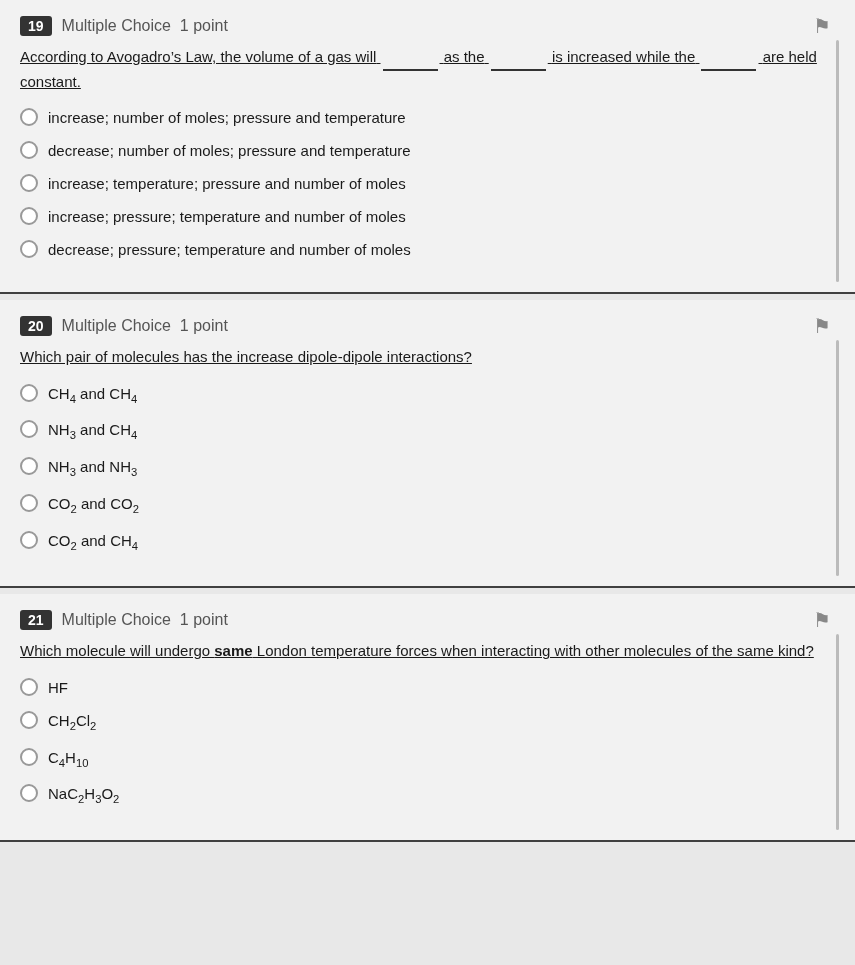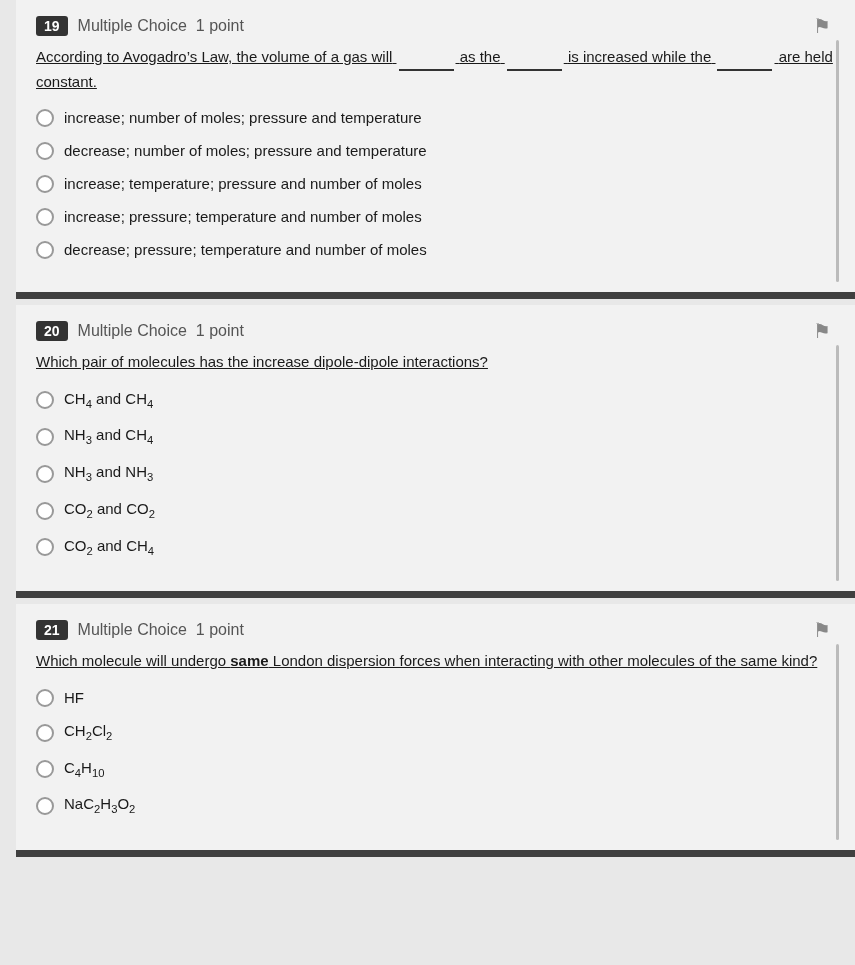--- a/index.html
+++ b/index.html
@@ -6,23 +6,23 @@
     body {
       background: #e8e8e8;
       font-family: Arial, sans-serif;
       font-size: 15px;
       color: #1a1a1a;
       width: 855px;
       min-height: 965px;
     }
     .question-block {
       background: #f2f2f2;
-      margin: 0 0 6px 16px;
+      margin: 0 0 6px 0;
       padding: 16px 20px 20px 20px;
-      border-bottom: 7px solid #404040;
+      border-bottom: 2px solid #404040;
       position: relative;
     }
     .question-header {
       display: flex;
       align-items: center;
       gap: 10px;
       margin-bottom: 10px;
     }
     .question-number {
       background: #333;
@@ -50,21 +50,21 @@
       border-bottom: 2px solid #333;
       min-width: 55px;
       margin: 0 2px;
     }
     .options-list {
       list-style: none;
       padding: 0;
     }
     .option-item {
       display: flex;
-      align-items: center;
+      align-items: flex-start;
       gap: 10px;
       margin-bottom: 12px;
       cursor: pointer;
     }
     .option-radio {
       width: 18px;
       height: 18px;
       border-radius: 50%;
       border: 2px solid #999;
       background: #fff;
@@ -181,21 +181,21 @@
 </div>
 
 <div class="question-block">
   <div class="question-header">
     <span class="question-number">21</span>
     <span class="question-meta">
       <span>Multiple Choice</span>&nbsp;&nbsp;<span>1 point</span>
     </span>
   </div>
   <div class="question-text">
-    <span>Which molecule will undergo </span><strong>same</strong><span> London dispersion forces when interacting with other molecules of the same kind?</span>
+    <span>Which molecule will undergo </span><strong>same</strong><span> London temperature forces when interacting with other molecules of the same kind?</span>
   </div>
   <ul class="options-list">
     <li class="option-item">
       <div class="option-radio"></div>
       <span class="option-label">HF</span>
     </li>
     <li class="option-item">
       <div class="option-radio"></div>
       <span class="option-label">CH<sub>2</sub>Cl<sub>2</sub></span>
     </li>

